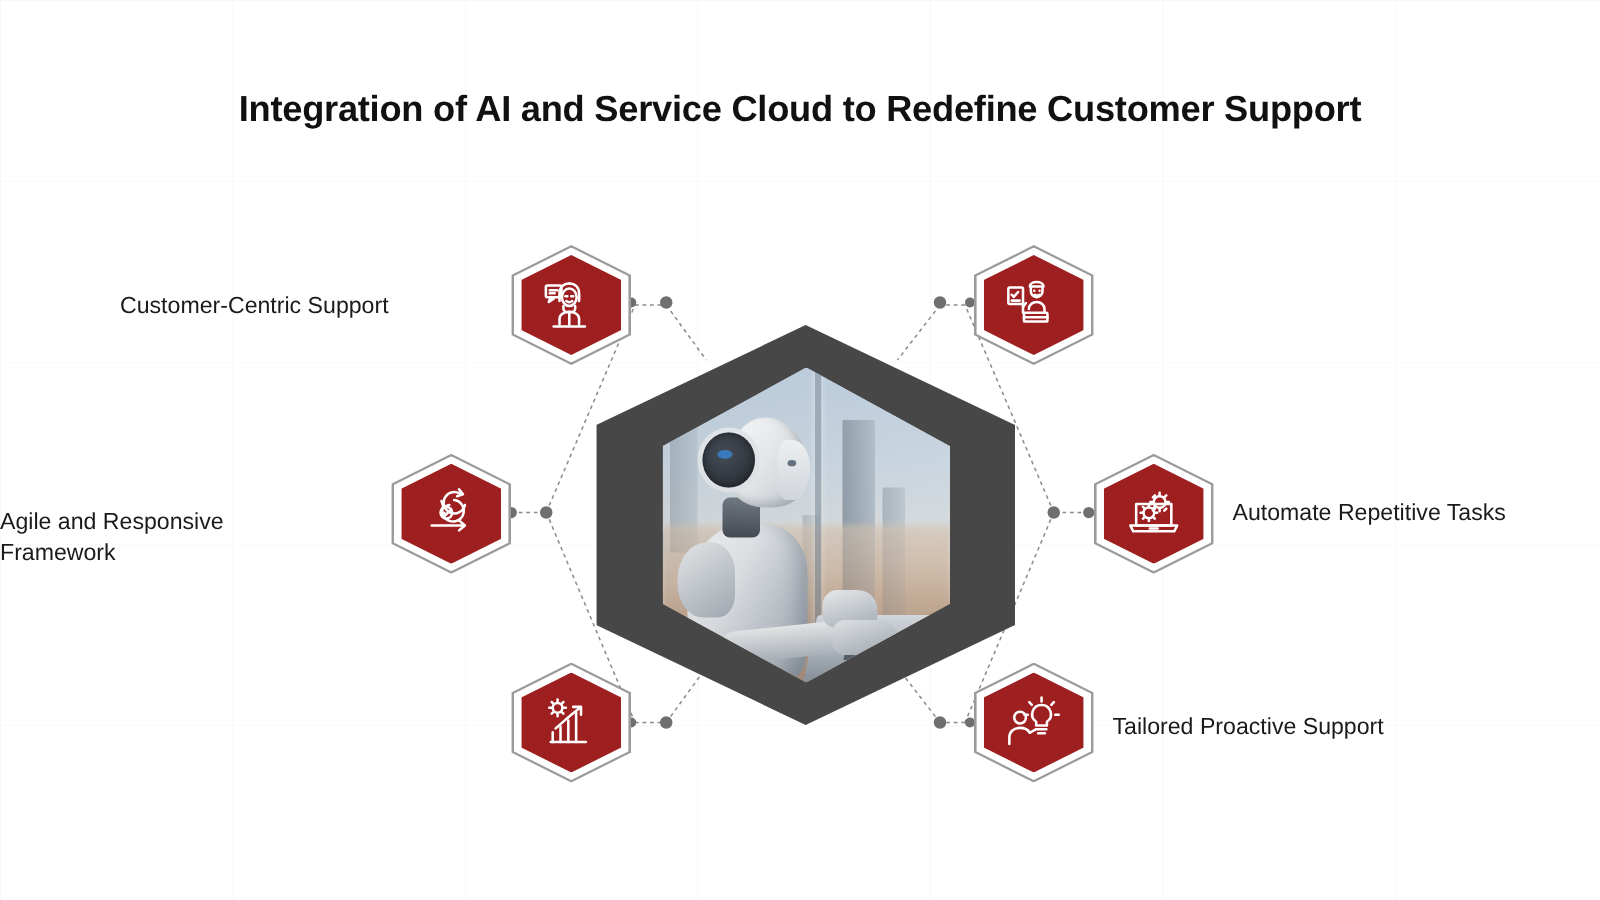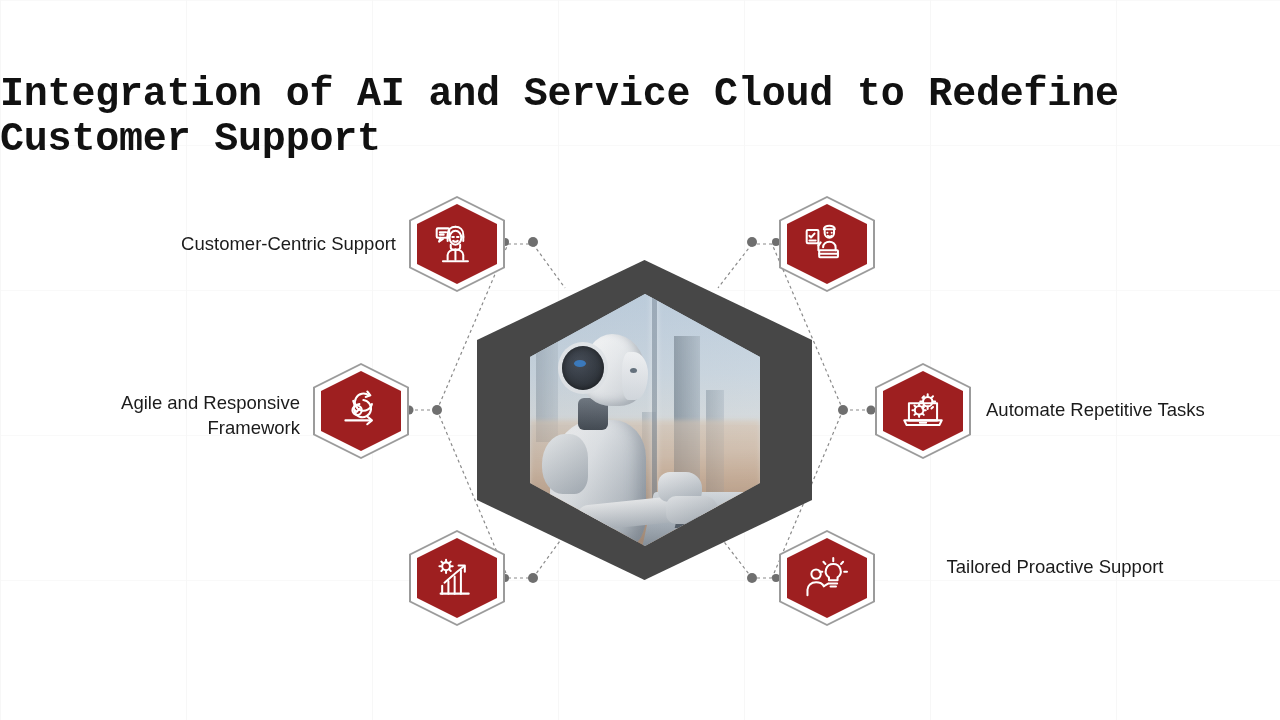--- a/index.html
+++ b/index.html
@@ -20,25 +20,25 @@
     background-image:
       linear-gradient(to right, #f7f7f7 1px, transparent 1px),
       linear-gradient(to bottom, #f9f9f9 1px, transparent 1px);
     background-size: 186px 145px;
     background-position: 0 0;
     pointer-events: none;
   }
   .title {
     position: absolute;
     left: 0; right: 0; top: 72px;
-    font-size: 40px;
+    text-align: center;
+    font-size: 29px;
     font-weight: bold;
     color: #111111;
     letter-spacing: -0.2px;
-    font-family: Liberation Mono, monospace;
   }
 
   
   .center-wrap {
     position: absolute;
     left: 477px; top: 260px;
     width: 335px; height: 320px;
   }
   .hex-frame {
     position: absolute; inset: 0;
@@ -188,29 +188,29 @@
   #node-6 { left: 779px; top: 530px; }
 
   
   .label {
     position: absolute;
     font-size: 18.5px;
     color: #1b1b1b;
     line-height: 25px;
     white-space: pre-line;
   }
-  .label.left  { text-align: right; }
+  .label.left  { }
   .label.right { text-align: left; }
 
   #label-1 { right: 884px; top: 231px; width: 300px; }
-  #label-2 { right: 980px; top: 390px; width: 300px; }
+  #label-2 { right: 980px; top: 404px; width: 300px; }
   #label-3 { right: 884px; top: 568px; width: 330px; }
   #label-4 { left: 890px;  top: 231px; width: 330px; }
   #label-5 { left: 986px;  top: 397px; width: 330px; }
-  #label-6 { left: 890px;  top: 554px; width: 330px; text-align: center; }
+  #label-6 { left: 890px;  top: 568px; width: 330px; }
 </style>
 </head>
 <body>
 
 <div id="slide">
 
   <div class="grid"></div>
 
   <div class="title">Integration of AI and Service Cloud to Redefine Customer Support</div>
 

